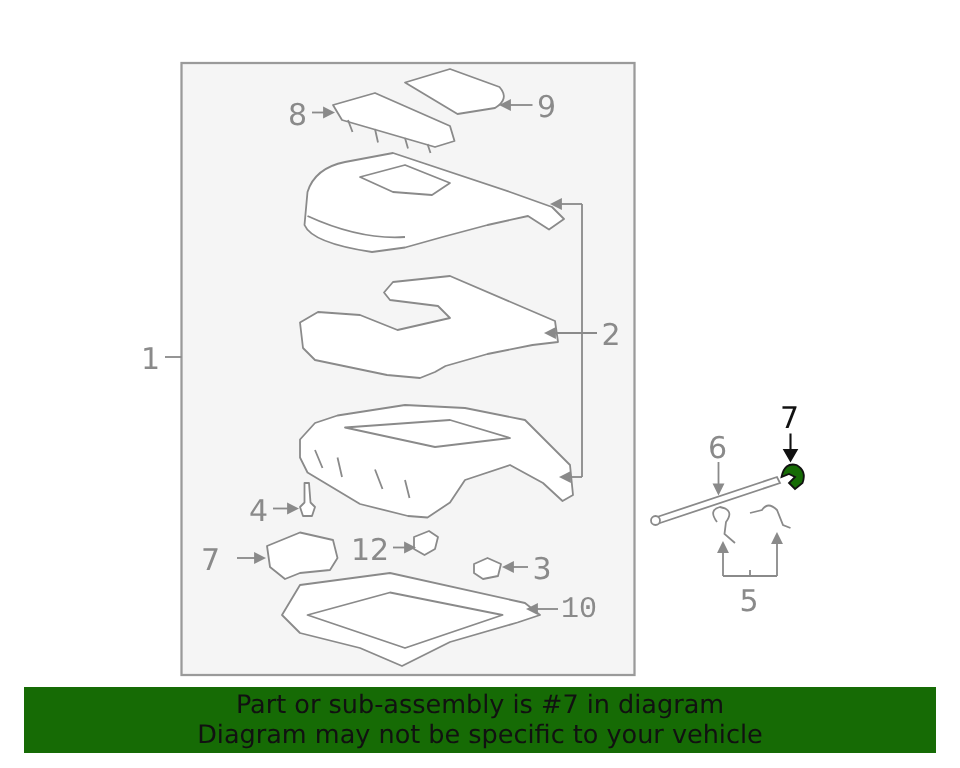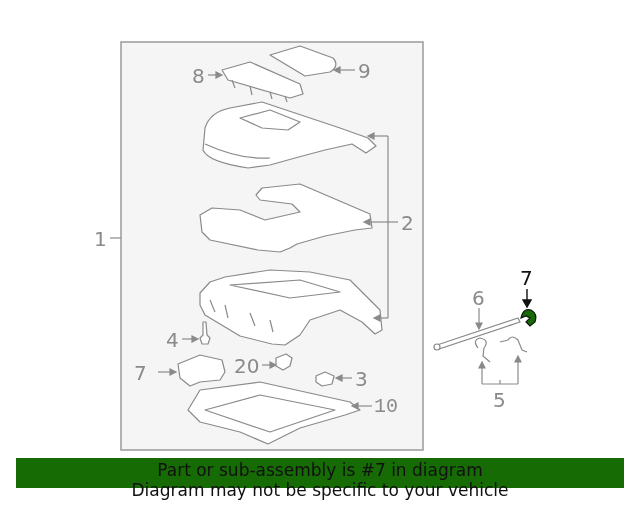--- a/index.html
+++ b/index.html
@@ -1,20 +1,20 @@
 <!DOCTYPE html>
 <html><head>
 <meta charset="utf-8">
 <style>
   html, body { margin:0; padding:0; background:#ffffff; }
   body { width:640px; height:512px; position:relative; overflow:hidden; font-family:"DejaVu Sans", sans-serif; }
   #diagram { position:absolute; left:0; top:0; width:640px; height:460px; }
   .callout { position:absolute; font-size:20px; color:#8a8a8a; line-height:20px; }
   .callout.hl { color:#111111; }
-  #banner { position:absolute; left:16px; top:458px; width:608px; height:30px; background:#166b05; color:#111; text-align:center; font-size:17px; line-height:20px; padding-top:2px; box-sizing:border-box; }
+  #banner { position:absolute; left:16px; top:458px; width:608px; height:44px; background:#166b05; color:#111; text-align:center; font-size:17px; line-height:20px; padding-top:2px; box-sizing:border-box; }
 </style>
 </head>
 <body>
 
 <div id="diagram">
   <svg width="640" height="460" viewBox="0 0 640 460">
 
     <rect x="121" y="42" width="302" height="408" fill="#f5f5f5" stroke="#9a9a9a" stroke-width="1.5"></rect>
     <line x1="110" y1="238" x2="121" y2="238" stroke="#8a8a8a" stroke-width="1.2"></line>
 
@@ -98,19 +98,19 @@
   <span class="callout" style="left:401px;top:213px;">2</span>
   <span class="callout" style="left:355px;top:369px;">3</span>
   <span class="callout" style="left:166px;top:330px;">4</span>
   <span class="callout" style="left:493px;top:390px;">5</span>
   <span class="callout" style="left:472px;top:288px;">6</span>
   <span class="callout hl" style="left:520px;top:268px;">7</span>
   <span class="callout" style="left:192px;top:66px;">8</span>
   <span class="callout" style="left:358px;top:61px;">9</span>
   <span class="callout" style="left:374px;top:397px;font-family:Liberation Mono, monospace;">10</span>
   <span class="callout" style="left:134px;top:363px;">7</span>
-  <span class="callout" style="left:234px;top:356px;">20</span>
+  <span class="callout" style="left:234px;top:356px;">12</span>
 </div>
 
 <div id="banner">
   <div>Part or sub-assembly is #7 in diagram</div>
   <div>Diagram may not be specific to your vehicle</div>
 </div>
 
 </body></html>

